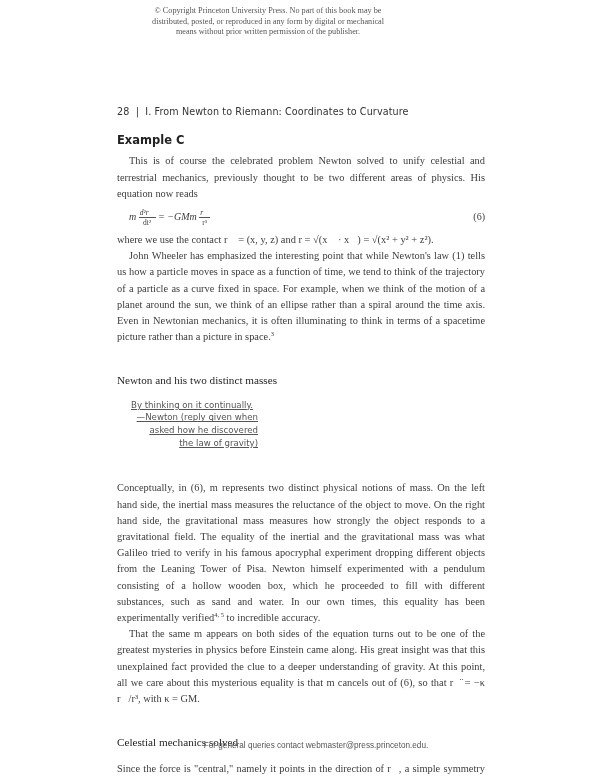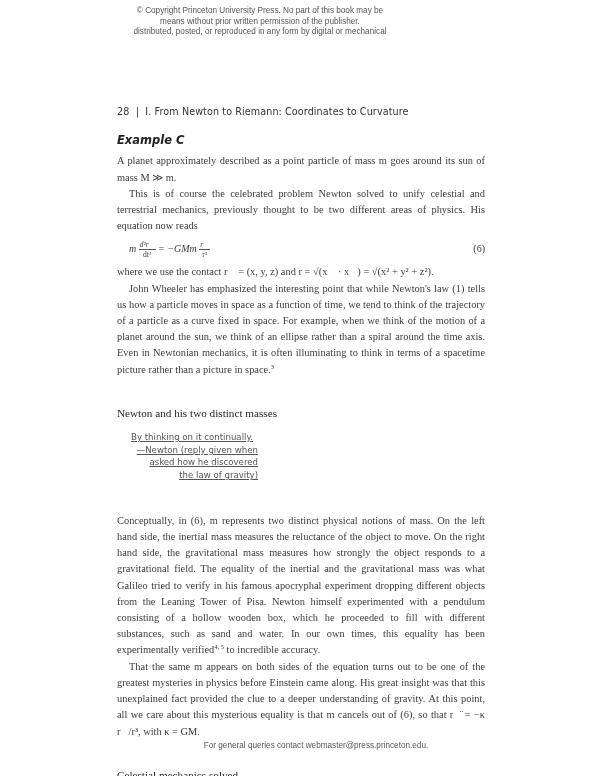--- a/index.html
+++ b/index.html
@@ -1,52 +1,51 @@
 <!DOCTYPE html>
 <html><head>
   <meta charset="utf-8">
   <style>
     html, body { margin:0; padding:0; }
     body { width:600px; height:776px; background:#ffffff; position:relative; overflow:hidden; }
-    .copyright { position:absolute; top:6px; left:0; width:520px; text-align:center;
-      font-family:Liberation Sans, sans-serif; font-size:8.2px; line-height:10.5px; color:#555; }
+    .copyright { position:absolute; top:6px; left:8px; width:520px; text-align:center;
+      font-family:Liberation Serif, serif; font-size:8.2px; line-height:10.5px; color:#555; }
     .copyright div { }
     .footer { position:absolute; top:741px; left:16px; width:600px; text-align:center;
       font-family:"Liberation Sans", sans-serif; font-size:8.2px; color:#555; }
     .page { position:absolute; left:117px; top:72px; width:368px; color:#3c3c3c;
       font-family:"Liberation Serif", serif; font-size:10.4px; line-height:16.2px; }
     .running-head { font-family:"DejaVu Sans", sans-serif; font-size:9.6px; color:#333; letter-spacing:0.1px; }
-    .example-title { font-family:"DejaVu Sans", sans-serif; font-style:italic; font-weight:bold;
+    .example-title { font-family:"DejaVu Sans", sans-serif; font-weight:bold;
       font-size:11.5px; color:#222; margin-top:12px; margin-bottom:5px; }
     p { margin:0; text-align:justify; }
     p.indent { text-indent:12px; }
     .eq { display:flex; justify-content:space-between; align-items:center; height:30px; padding-left:12px; font-size:10px; }
     .frac { display:inline-flex; flex-direction:column; align-items:center; vertical-align:middle; font-size:7.5px; line-height:9px; }
     .frac .num { border-bottom:0.7px solid #555; padding:0 1px;font-style:italic; }
     .eqnum { font-size:10px; }
     .section-title { font-family:Liberation Serif, serif; font-size:11.2px; color:#1e1e1e; margin-top:27px; margin-bottom:10px; }
     .epigraph { font-family:"DejaVu Sans", sans-serif; font-size:8.6px; line-height:12.7px; color:#555;
       width:127px; margin-left:14px; text-align:right; margin-bottom:31px;text-decoration:underline; }
     .epigraph .first { text-align:left; }
     sup { font-size:6.5px; line-height:0; }
   </style>
 </head>
 <body>
 
 <div class="copyright">
   <div>© Copyright Princeton University Press. No part of this book may be</div>
+  <div>distributed, posted, or reproduced in any form by digital or mechanical</div>
   <div>means without prior written permission of the publisher.</div>
-  <div>distributed, posted, or reproduced in any form by digital or mechanical</div>
 </div>
 
 <div class="page">
   <div class="running-head" style="white-space:pre;margin-top:32px;">28  |  I. From Newton to Riemann: Coordinates to Curvature</div>
 
   <div class="example-title">Example C</div>
-  <p>A planet approximately described as a point particle of mass m goes around its sun of mass M ≫ m.</p>
   <p class="indent">This is of course the celebrated problem Newton solved to unify celestial and terrestrial mechanics, previously thought to be two different areas of physics. His equation now reads</p>
 
   <div class="eq">
     <span>
       <i>m</i>
       <span class="frac">
         <span class="num">d²r⃗</span>
         <span>dt²</span>
       </span>
       <i>= −GMm</i>

